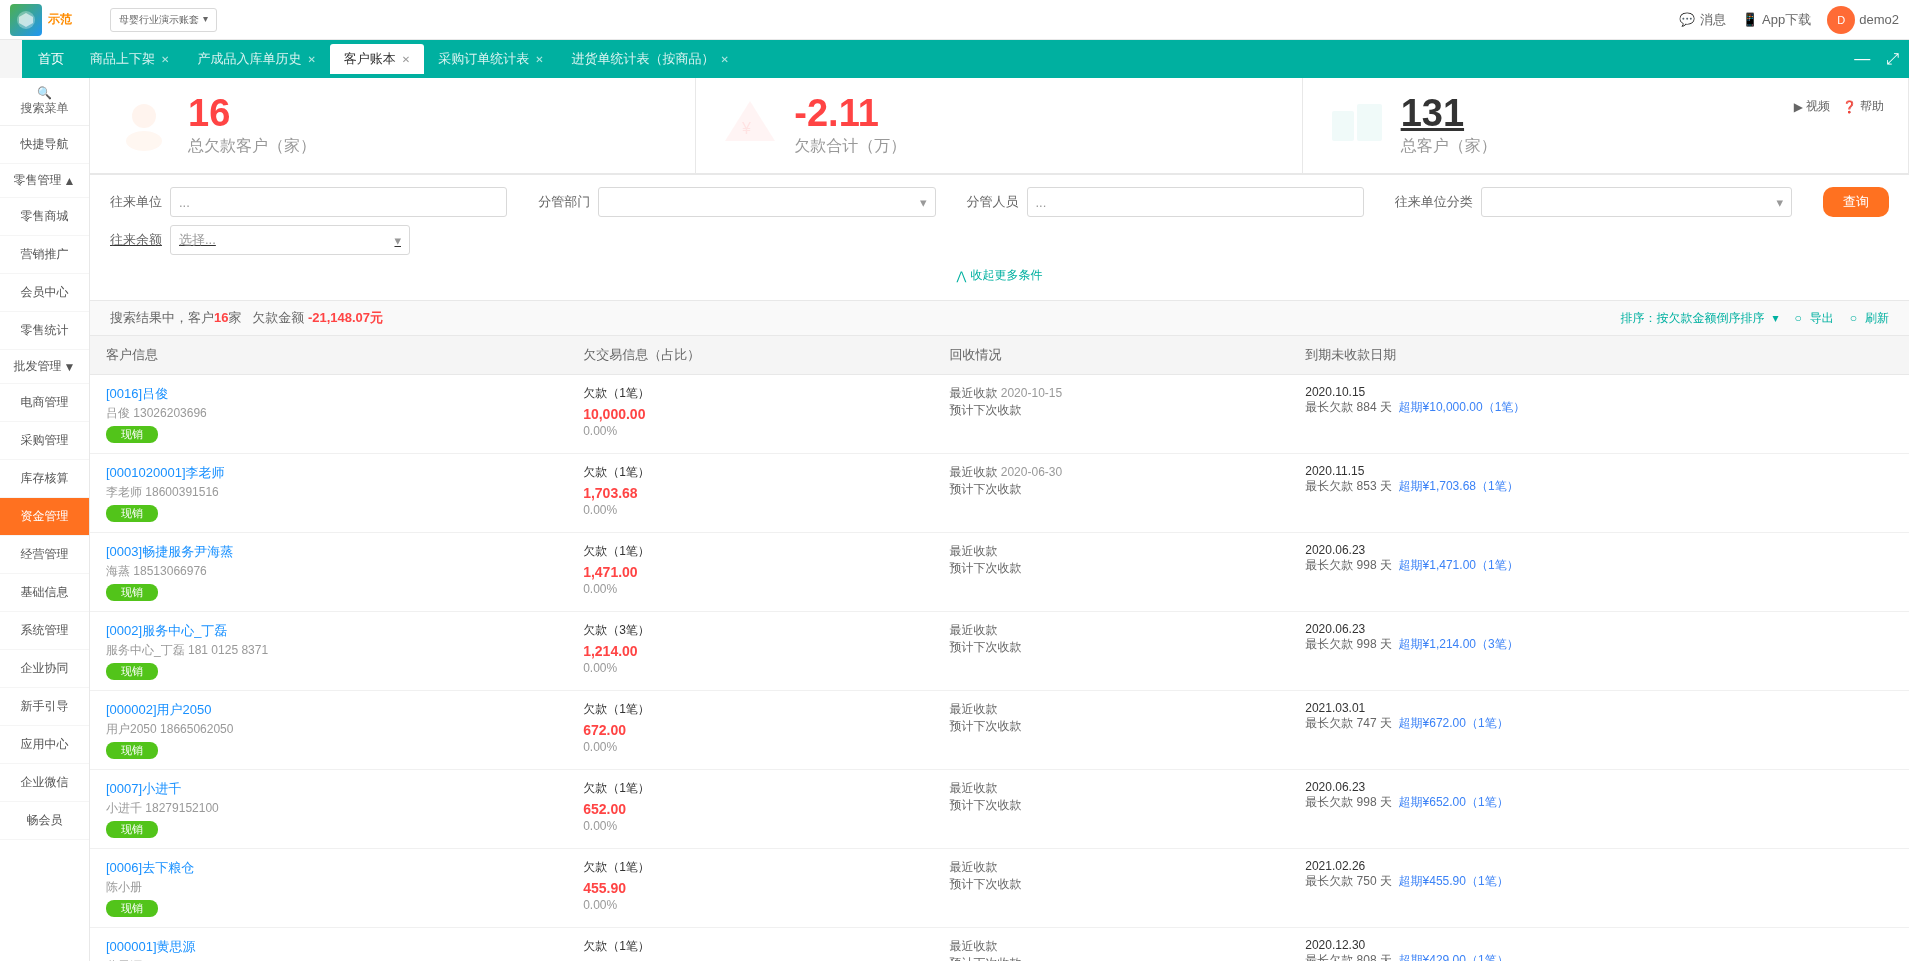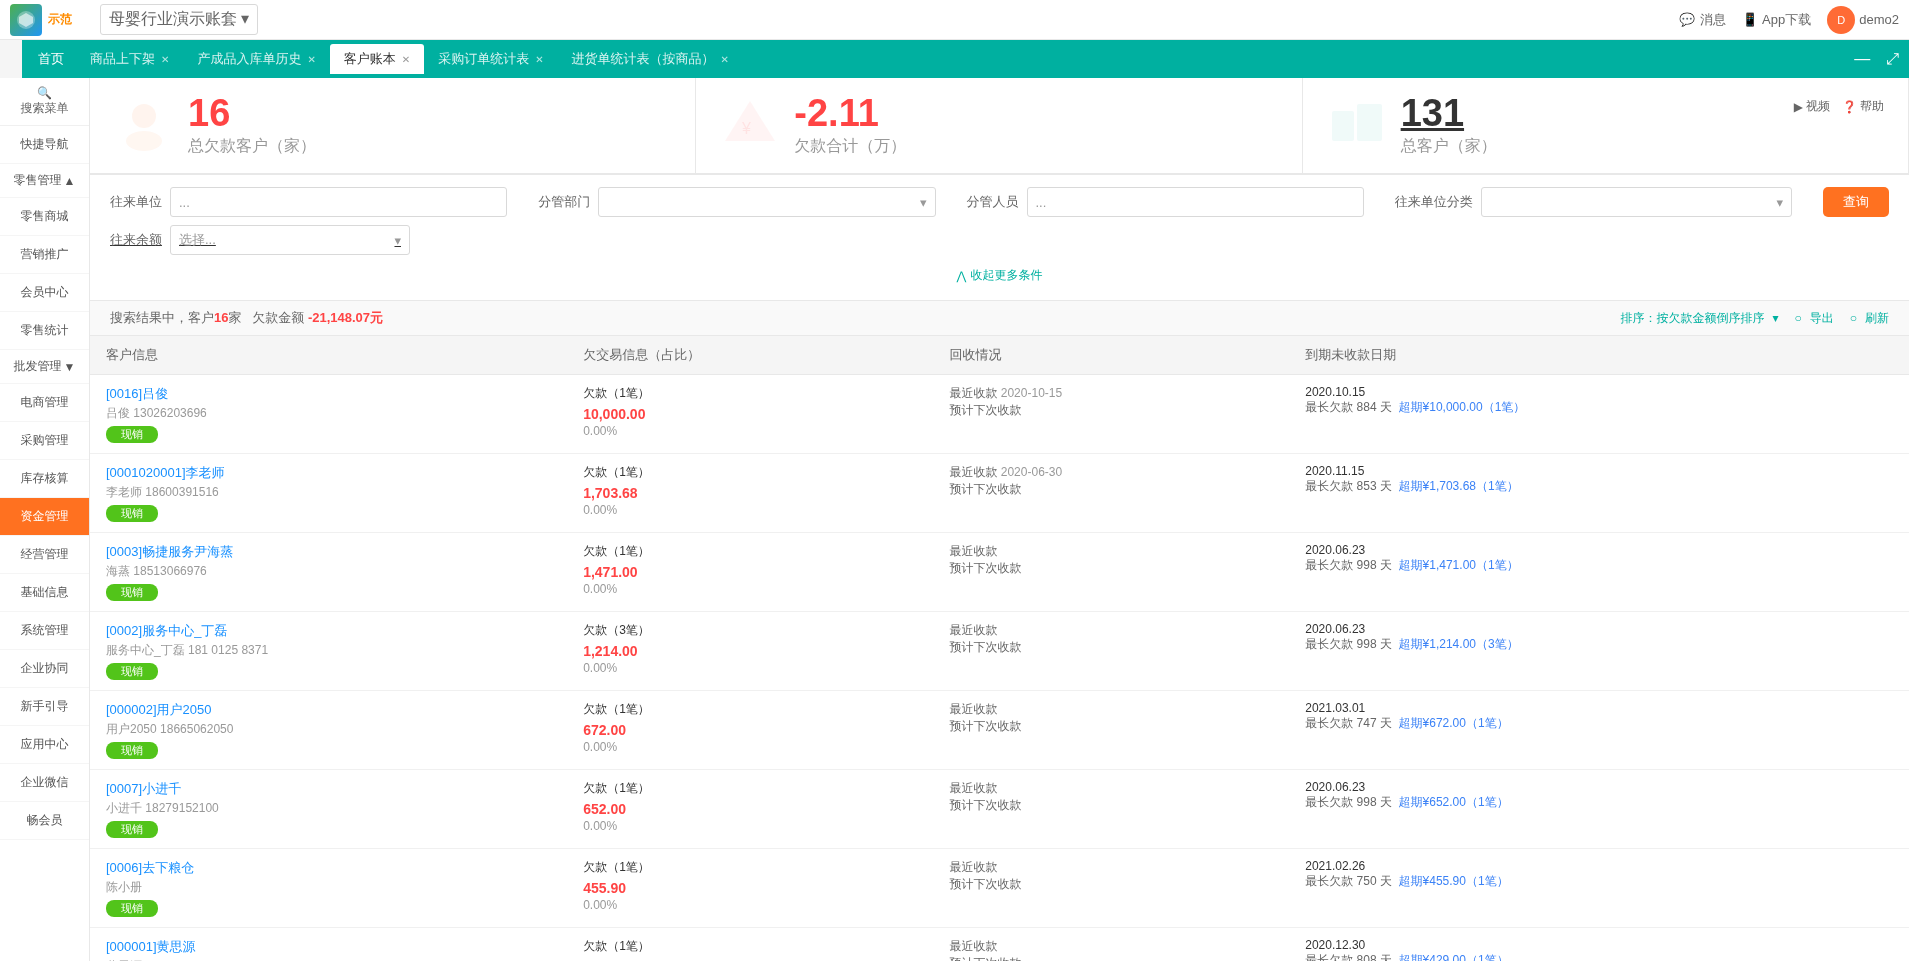--- a/index.html
+++ b/index.html
@@ -4,21 +4,21 @@
   <style>
     * { box-sizing: border-box; margin: 0; padding: 0; }
     body { font-family: 'Microsoft YaHei', Arial, sans-serif; font-size: 13px; background: #f5f5f5; color: #333; overflow: hidden; }
 
     
     .app-wrapper { display: flex; flex-direction: column; height: 961px; width: 1909px; }
     .top-bar { height: 40px; background: #fff; display: flex; align-items: center; border-bottom: 1px solid #e8e8e8; padding: 0 10px; }
     .logo-area { display: flex; align-items: center; gap: 6px; width: 90px; }
     .logo-icon { width: 32px; height: 32px; background: linear-gradient(135deg, #4CAF50, #2196F3); border-radius: 4px; display: flex; align-items: center; justify-content: center; color: #fff; font-size: 10px; }
     .logo-text { font-size: 12px; color: #ff8c00; font-weight: bold; }
-    .industry-selector { display: flex; align-items: flex-start; gap: 4px; padding: 4px 8px; border: 1px solid #d9d9d9; border-radius: 3px; cursor: pointer; font-size: 16px; color: #666; }
+    .industry-selector { display: flex; align-items: flex-start; gap: 4px; padding: 4px 8px; border: 1px solid #d9d9d9; border-radius: 3px; cursor: pointer; font-size: 10px; color: #666; margin-left: 10px; }
     .top-right { margin-left: auto; display: flex; align-items: center; gap: 16px; }
     .top-right-item { display: flex; align-items: center; gap: 4px; cursor: pointer; font-size: 13px; color: #666; }
     .avatar { width: 28px; height: 28px; border-radius: 50%; background: #ff6b35; display: flex; align-items: center; justify-content: center; color: #fff; font-size: 11px; }
 
     
     .nav-tabs { height: 38px; background: #00b0a0; display: flex; align-items: center; padding: 0 4px; margin-left: 22px; }
     .nav-tab { padding: 6px 14px; color: rgba(255,255,255,0.85); cursor: pointer; font-size: 13px; display: flex; align-items: center; gap: 4px; white-space: nowrap; }
     .nav-tab.active { background: #fff; color: #333; border-radius: 3px 3px 0 0; }
     .nav-tab .close-btn { font-size: 10px; color: rgba(255,255,255,0.7); margin-left: 2px; }
     .nav-tab.active .close-btn { color: #999; }
@@ -54,21 +54,21 @@
     .stat-card-actions span { cursor: pointer; display: flex; align-items: center; gap: 3px; }
 
     
     .filter-area { background: #fff; padding: 12px 20px; border-bottom: 1px solid #e8e8e8; }
     .filter-row { display: flex; align-items: center; gap: 31px; margin-bottom: 8px; }
     .filter-item { display: flex; align-items: center; gap: 8px; flex: 1; }
     .filter-label { color: #666; font-size: 13px; white-space: nowrap; }
     .filter-input { flex: 1; height: 30px; border: 1px solid #d9d9d9; border-radius: 3px; padding: 0 8px; font-size: 13px; color: #333; display: flex; align-items: center; justify-content: space-between; cursor: pointer; }
     .filter-input.with-dots { color: #999; }
     .filter-select { flex: 1; height: 30px; border: 1px solid #d9d9d9; border-radius: 3px; padding: 0 8px; font-size: 13px; color: #999; display: flex; align-items: center; justify-content: space-between; cursor: pointer; }
-    .filter-btn-search { height: 30px; background: #ff7120; color: #fff; border: none; border-radius: 5px; padding: 0 20px; cursor: pointer; font-size: 13px; }
+    .filter-btn-search { height: 30px; background: #ff7120; color: #fff; border: none; border-radius: 10px; padding: 0 20px; cursor: pointer; font-size: 13px; }
     .collapse-row { text-align: center; color: #00b0a0; font-size: 12px; cursor: pointer; padding: 4px; }
     .collapse-row span { display: flex; align-items: center; justify-content: center; gap: 4px; }
 
     
     .results-bar { background: #f9f9f9; padding: 8px 20px; display: flex; align-items: center; justify-content: space-between; border-bottom: 1px solid #e8e8e8; font-size: 13px; }
     .results-info { color: #666; }
     .results-info strong { color: #ff4444; }
     .results-actions { display: flex; align-items: center; gap: 16px; color: #666; font-size: 12px; }
     .results-actions span { cursor: pointer; display: flex; align-items: center; gap: 8px; color: #00b0a0; }
     .sort-select { display: flex; align-items: center; gap: 4px; }

